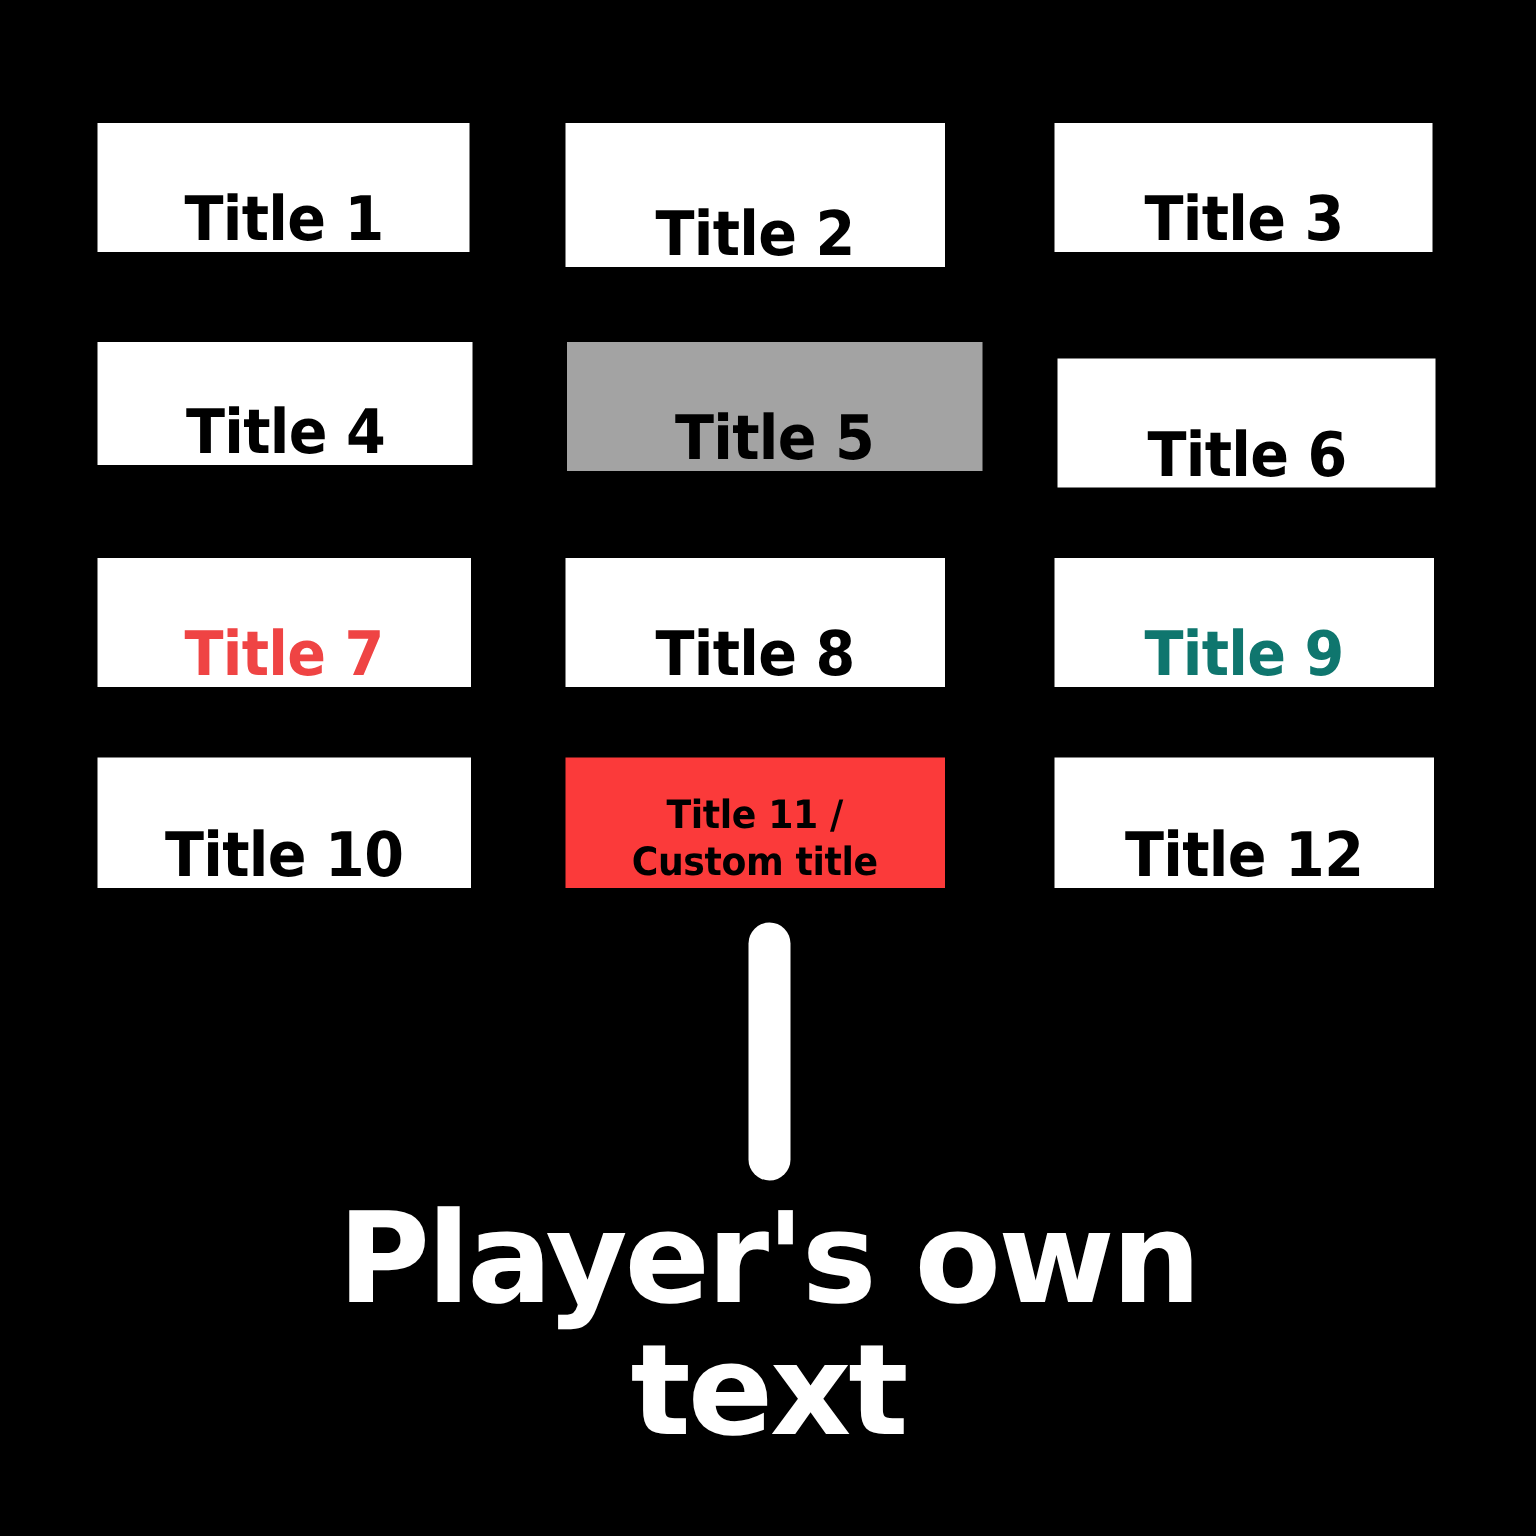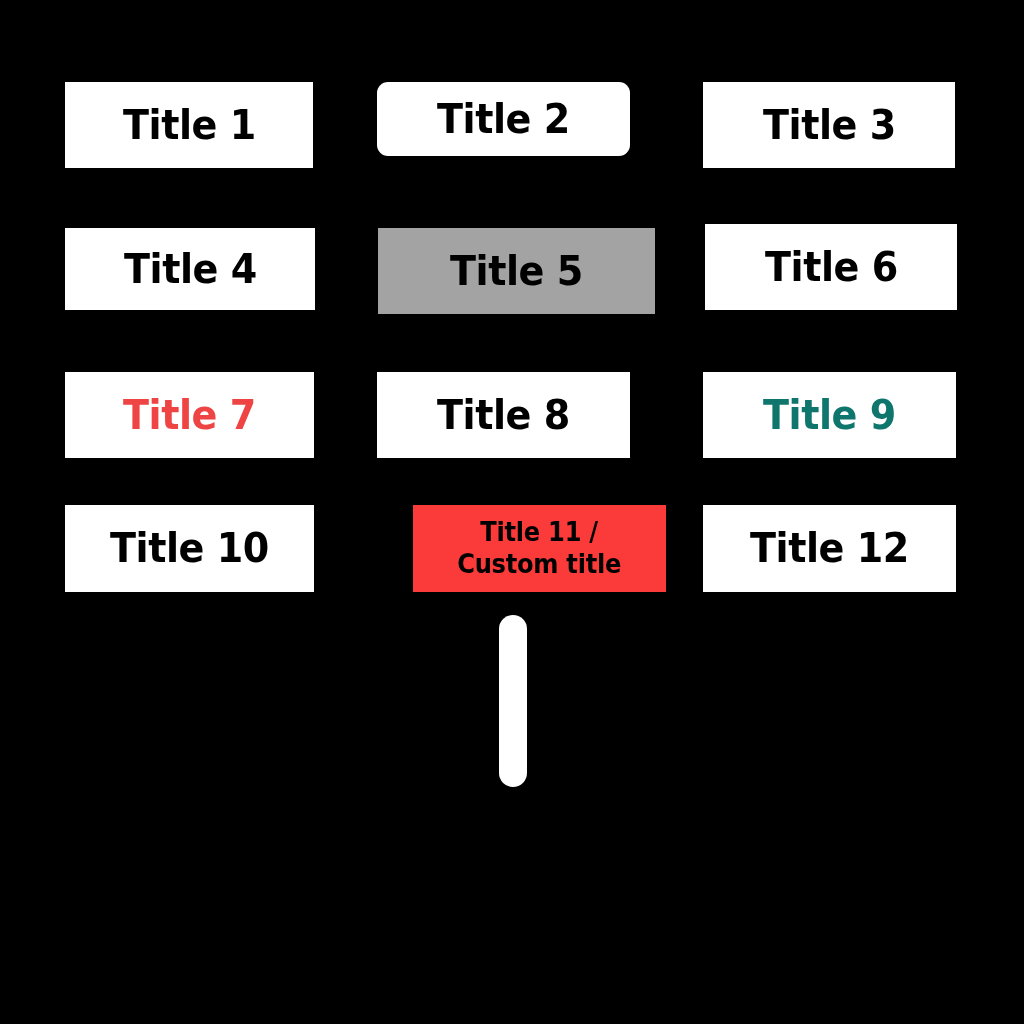--- a/index.html
+++ b/index.html
@@ -16,21 +16,21 @@
     width: 1024px;
     height: 1024px;
     background: #000000;
     overflow: hidden;
   }
 
   
   .title-box {
     position: absolute;
     display: flex;
-    align-items: center;
+    align-items: flex-end;
     justify-content: center;
     text-align: center;
     background: #ffffff;
     color: #000000;
     box-sizing: border-box;
     font-family: "DejaVu Sans", "Liberation Sans", sans-serif;
     font-weight: bold;
     letter-spacing: -0.5px;
     line-height: 1.08;
     padding: 0 6px;
@@ -41,21 +41,20 @@
     transform: scaleX(0.93);
     transform-origin: center center;
     white-space: pre-line;
   }
   .title-box.single .label {
     font-size: 41px;
   }
   .title-box.highlight {
     background: #fb3a3a;
     color: #000000;
-    margin-left: 36px;
   }
   .title-box.highlight .label {
     font-size: 26px;
     line-height: 1.22;
     letter-spacing: -0.3px;
   }
 
   
   #connector {
     position: absolute;
@@ -81,33 +80,33 @@
 </style>
 </head>
 <body>
 
 <div id="stage" style="width: 1024px; height: 1024px; background: rgb(0, 0, 0);">
 
   <div id="grid-layer">
       <div class="title-box single" style="left: 65px; top: 82px; width: 248px; height: 86px; background: rgb(255, 255, 255); color: rgb(0, 0, 0);">
         <span class="label">Title 1</span>
       </div>
-      <div class="title-box single" style="left: 377px; top: 82px; width: 253px; height: 74px; background: rgb(255, 255, 255); color: rgb(0, 0, 0); border-radius: 11px;">
+      <div class="title-box single" style="left: 377px; top: 82px; width: 253px; height: 96px; background: rgb(255, 255, 255); color: rgb(0, 0, 0);">
         <span class="label">Title 2</span>
       </div>
       <div class="title-box single" style="left: 703px; top: 82px; width: 252px; height: 86px; background: rgb(255, 255, 255); color: rgb(0, 0, 0);">
         <span class="label">Title 3</span>
       </div>
       <div class="title-box single" style="left: 65px; top: 228px; width: 250px; height: 82px; background: rgb(255, 255, 255); color: rgb(0, 0, 0);">
         <span class="label">Title 4</span>
       </div>
       <div class="title-box single" style="left: 378px; top: 228px; width: 277px; height: 86px; background: #a3a3a3; color: rgb(0, 0, 0);">
         <span class="label">Title 5</span>
       </div>
-      <div class="title-box single" style="left: 705px; top: 224px; width: 252px; height: 86px; background: rgb(255, 255, 255); color: rgb(0, 0, 0);">
+      <div class="title-box single" style="left: 705px; top: 239px; width: 252px; height: 86px; background: rgb(255, 255, 255); color: rgb(0, 0, 0);">
         <span class="label">Title 6</span>
       </div>
       <div class="title-box single" style="left: 65px; top: 372px; width: 249px; height: 86px; background: rgb(255, 255, 255); color: #ef4444;">
         <span class="label">Title 7</span>
       </div>
       <div class="title-box single" style="left: 377px; top: 372px; width: 253px; height: 86px; background: rgb(255, 255, 255); color: rgb(0, 0, 0);">
         <span class="label">Title 8</span>
       </div>
       <div class="title-box single" style="left: 703px; top: 372px; width: 253px; height: 86px; background: rgb(255, 255, 255); color: #0f766e;">
         <span class="label">Title 9</span>
@@ -119,14 +118,16 @@
         <span class="label">Title 11 /
 Custom title</span>
       </div>
       <div class="title-box single" style="left: 703px; top: 505px; width: 253px; height: 87px; background: rgb(255, 255, 255); color: rgb(0, 0, 0);">
         <span class="label">Title 12</span>
       </div>
     </div>
 
   <div id="connector" style="left: 499px; top: 615px; width: 28px; height: 172px; background: rgb(255, 255, 255);"></div>
 
+  <div id="caption" style="top: 795px; left: 0px; color: rgb(255, 255, 255);">Player's own
+text</div>
 
 </div>
 
 </body></html>

